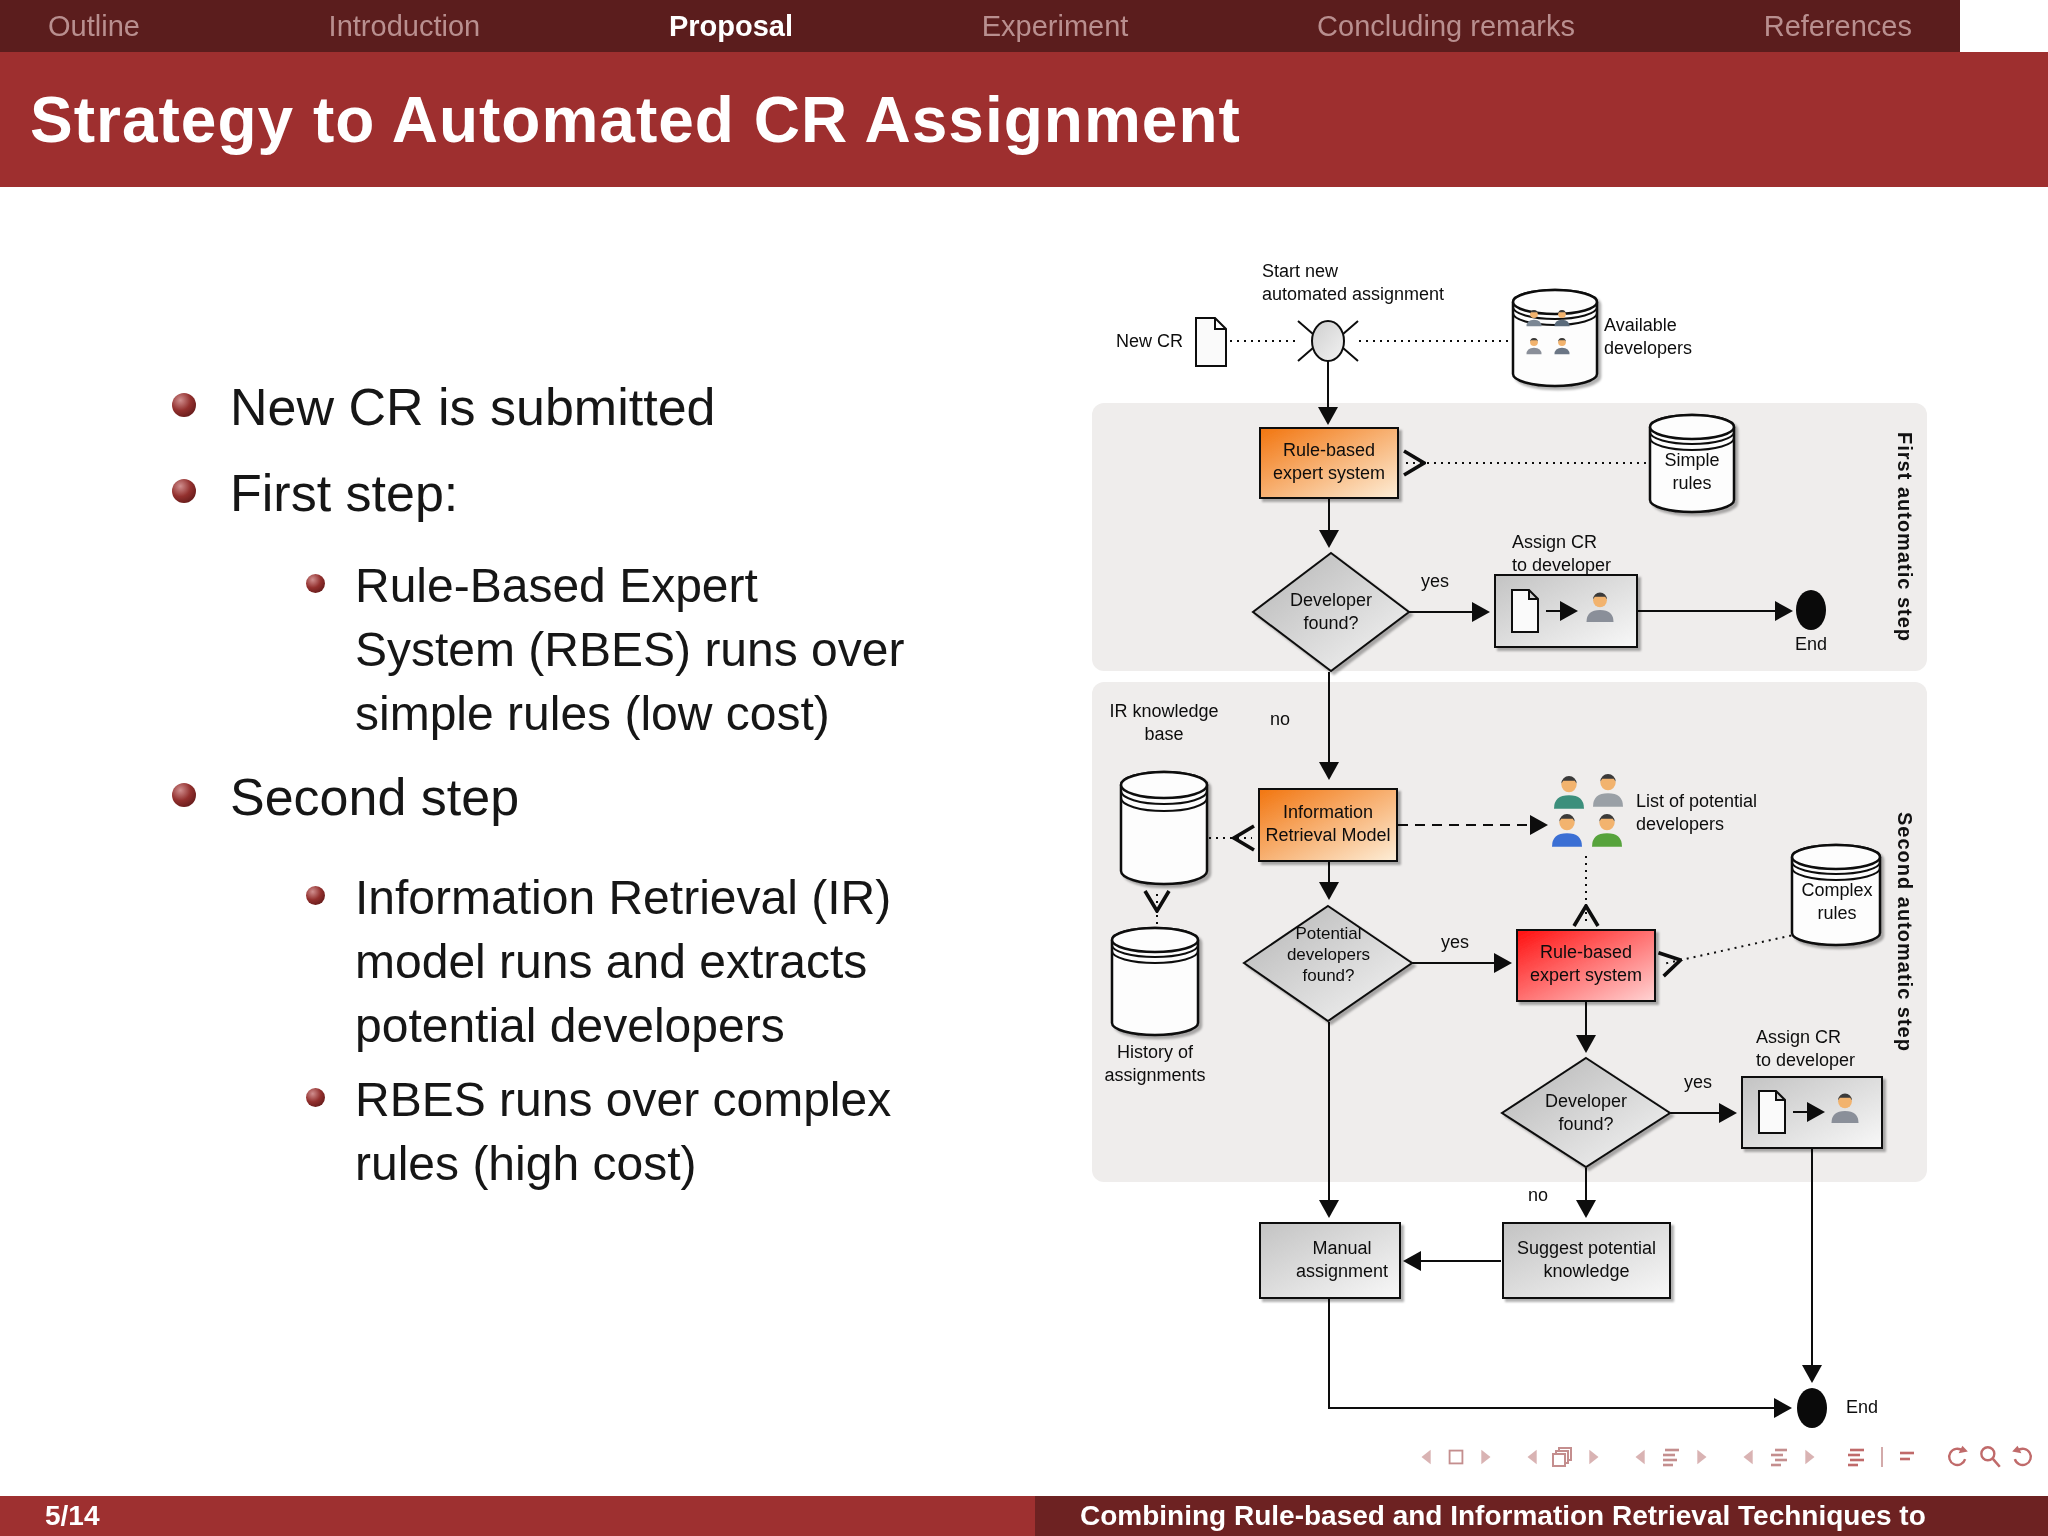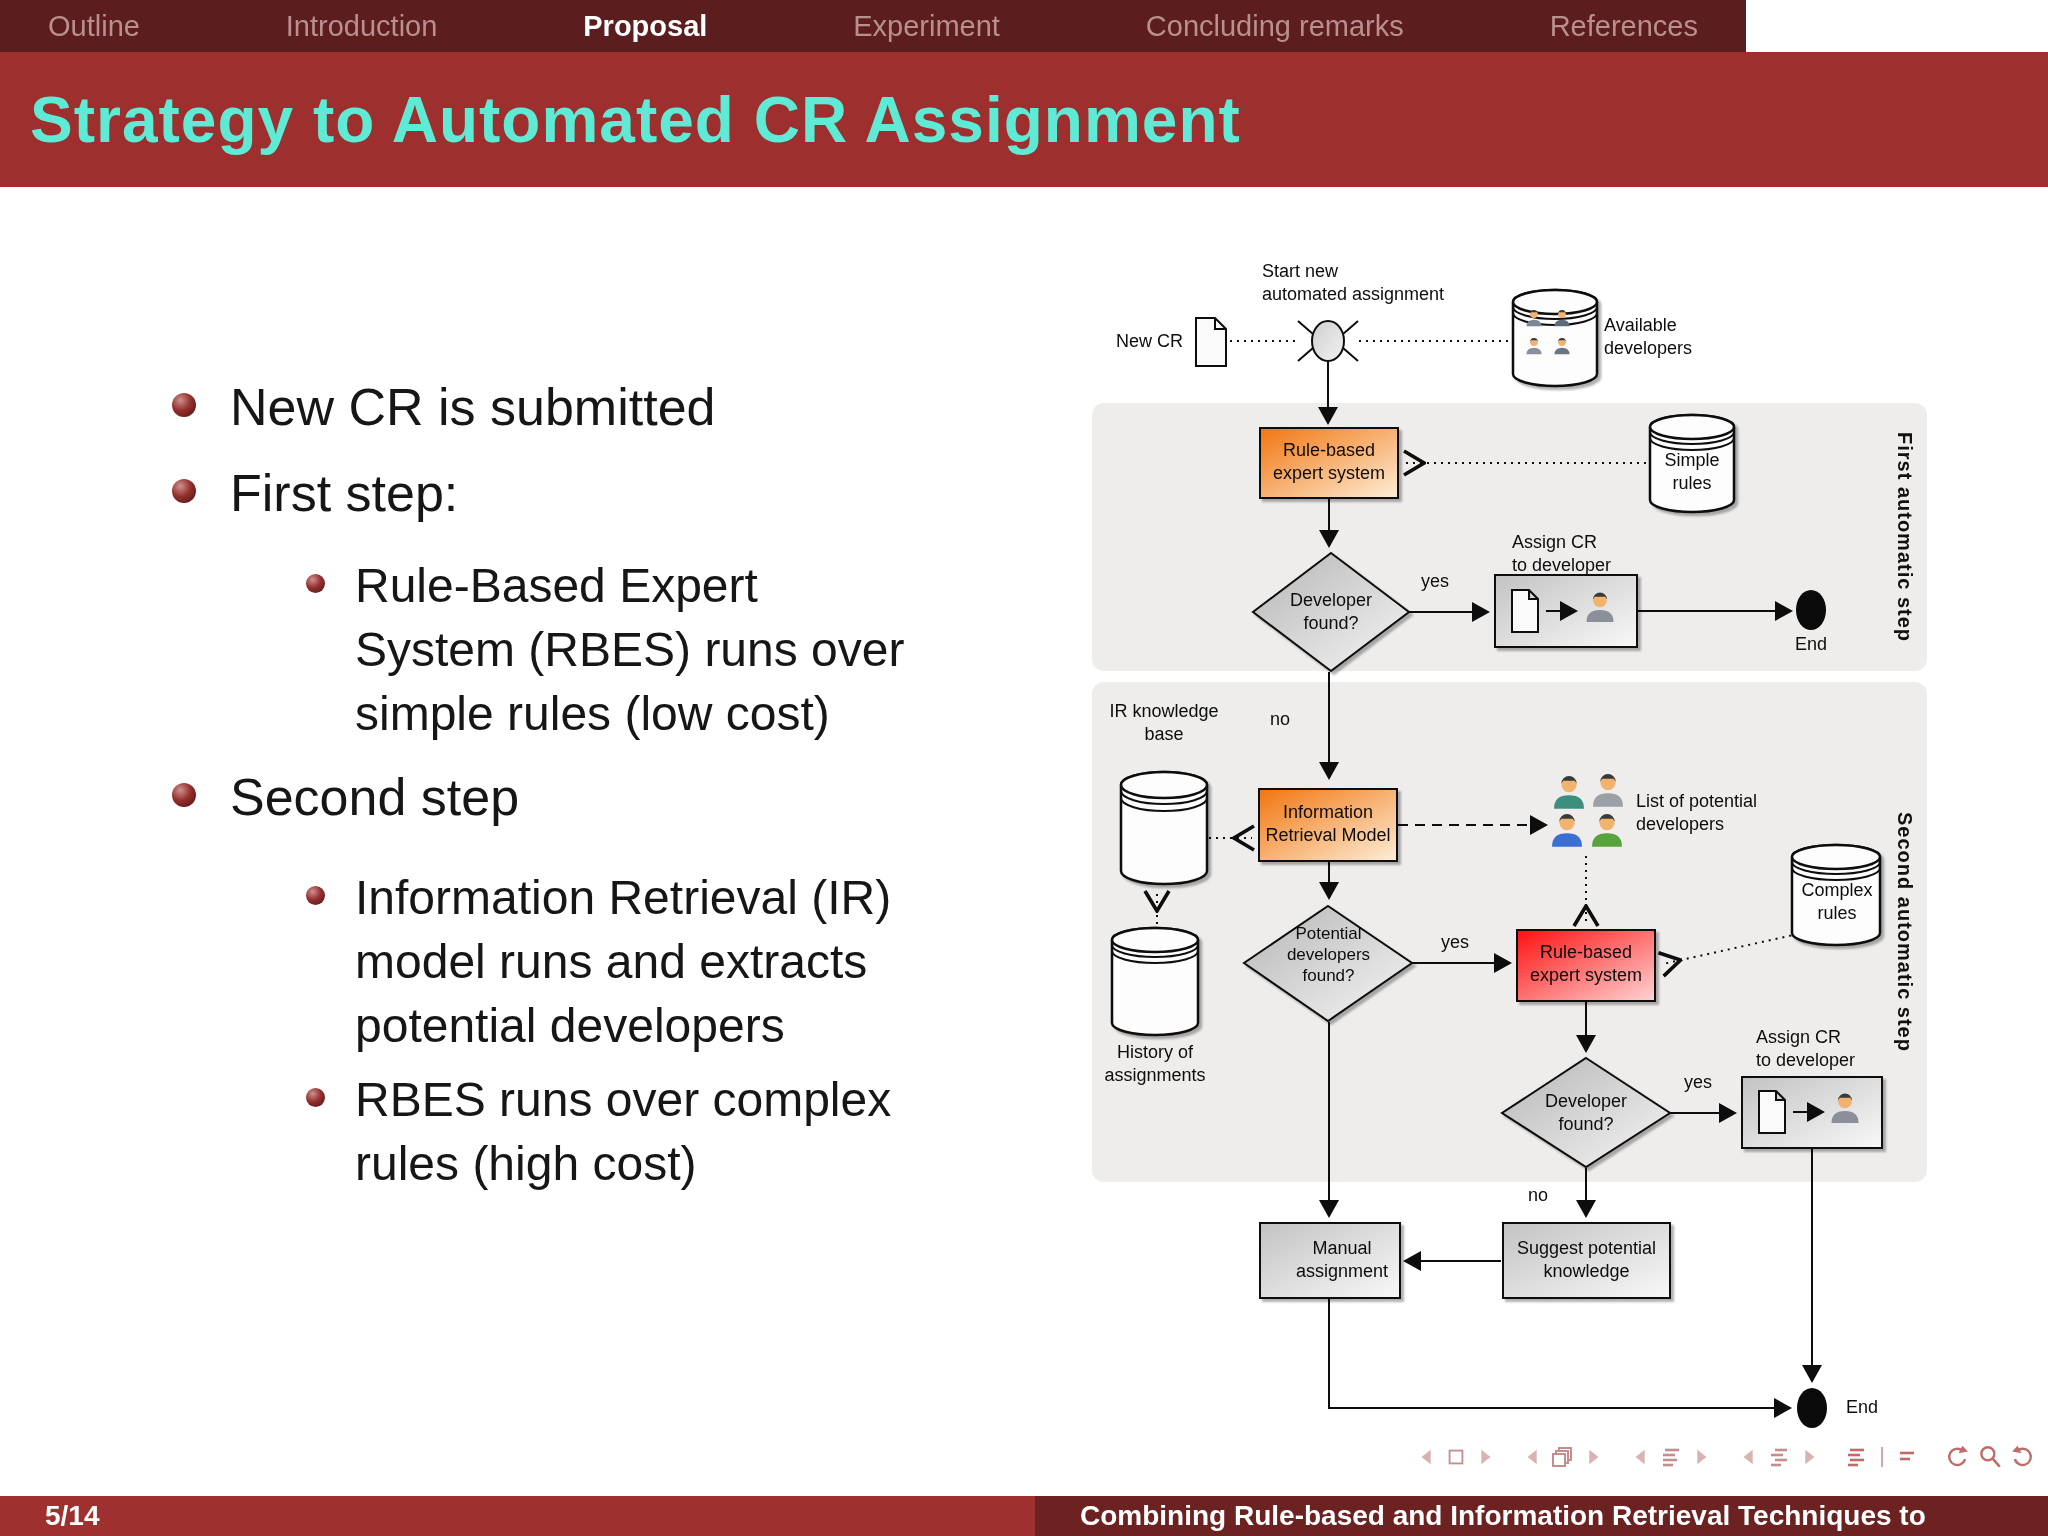--- a/index.html
+++ b/index.html
@@ -1,29 +1,29 @@
 <!DOCTYPE html>
 <html><head>
 <meta charset="utf-8">
 <style>
   html,body{margin:0;padding:0;}
   body{
     width:2048px;height:1536px;position:relative;overflow:hidden;
     background:#ffffff;font-family:"Liberation Sans",sans-serif;color:#111;
   }
   
-  .navbar{position:absolute;top:0;left:0;width:1746px;height:52px;background:#5b1d1d;
+  .navbar{position:absolute;top:0;left:0;width:1960px;height:52px;background:#5b1d1d;
           display:flex;align-items:center;justify-content:space-between;
           padding:0 48px;box-sizing:border-box;}
   .navbar .nitem{font-size:29px;color:#b98f8f;cursor:pointer;}
   .navbar .nitem.active{color:#ffffff;font-weight:bold;}
   
   .titlebar{position:absolute;top:52px;left:0;width:2048px;height:135px;background:#9e2f2f;
             display:flex;align-items:center;}
-  .titlebar .ptitle{color:#5eead4;font-weight:bold;font-size:64px;padding-left:30px;letter-spacing:1px;}
+  .titlebar .ptitle{color:#ffffff;font-weight:bold;font-size:64px;padding-left:30px;letter-spacing:1px;}
   
   .b-item{position:absolute;display:flex;align-items:flex-start;color:#161616;}
   .ball{border-radius:50%;flex:none;
         background:radial-gradient(circle at 35% 30%, #d08f8f 0%, #93302e 45%, #4b0f0f 100%);}
   .l1 .ball{width:24px;height:24px;margin-top:15px;margin-right:34px;}
   .l1 .btxt{font-size:52px;line-height:58px;}
   .l2 .ball{width:19px;height:19px;margin-top:20px;margin-right:30px;}
   .l2 .btxt{font-size:48px;line-height:64px;white-space:pre-line;}
   
   .dlabel{position:absolute;font-size:18px;line-height:23px;color:#0d0d0d;white-space:pre-line;}

